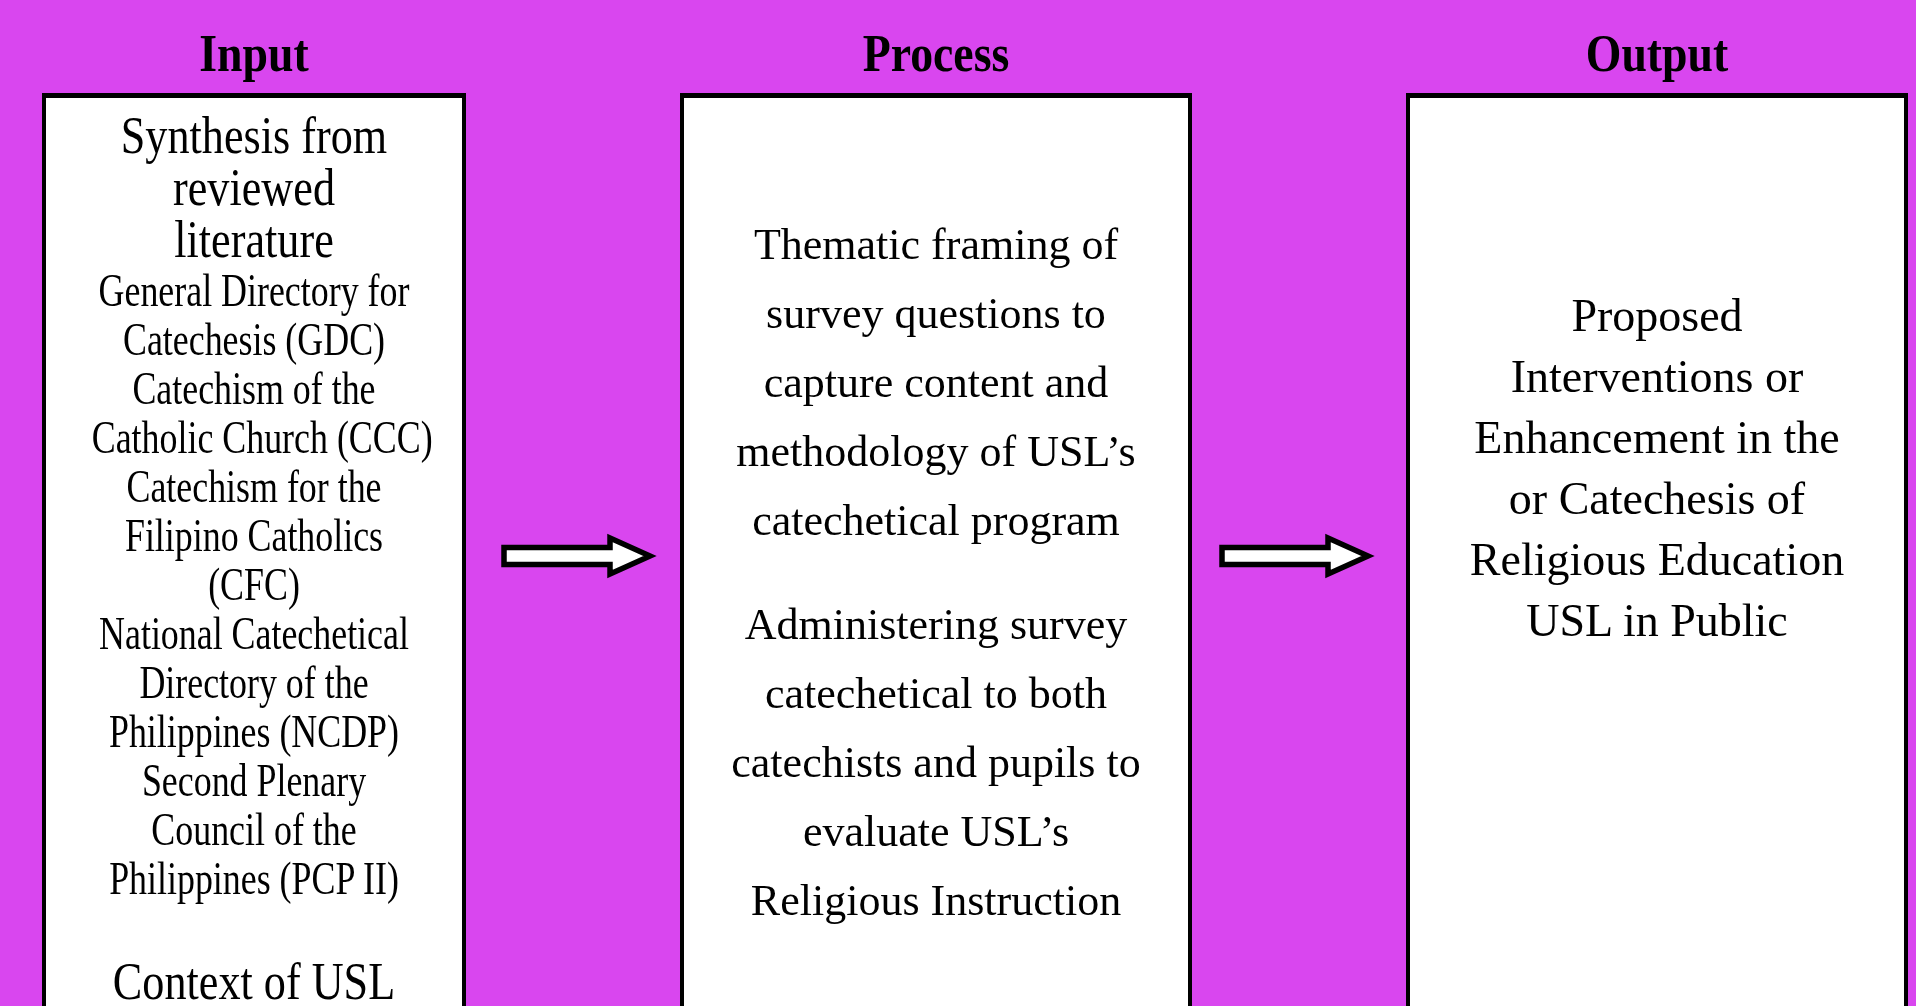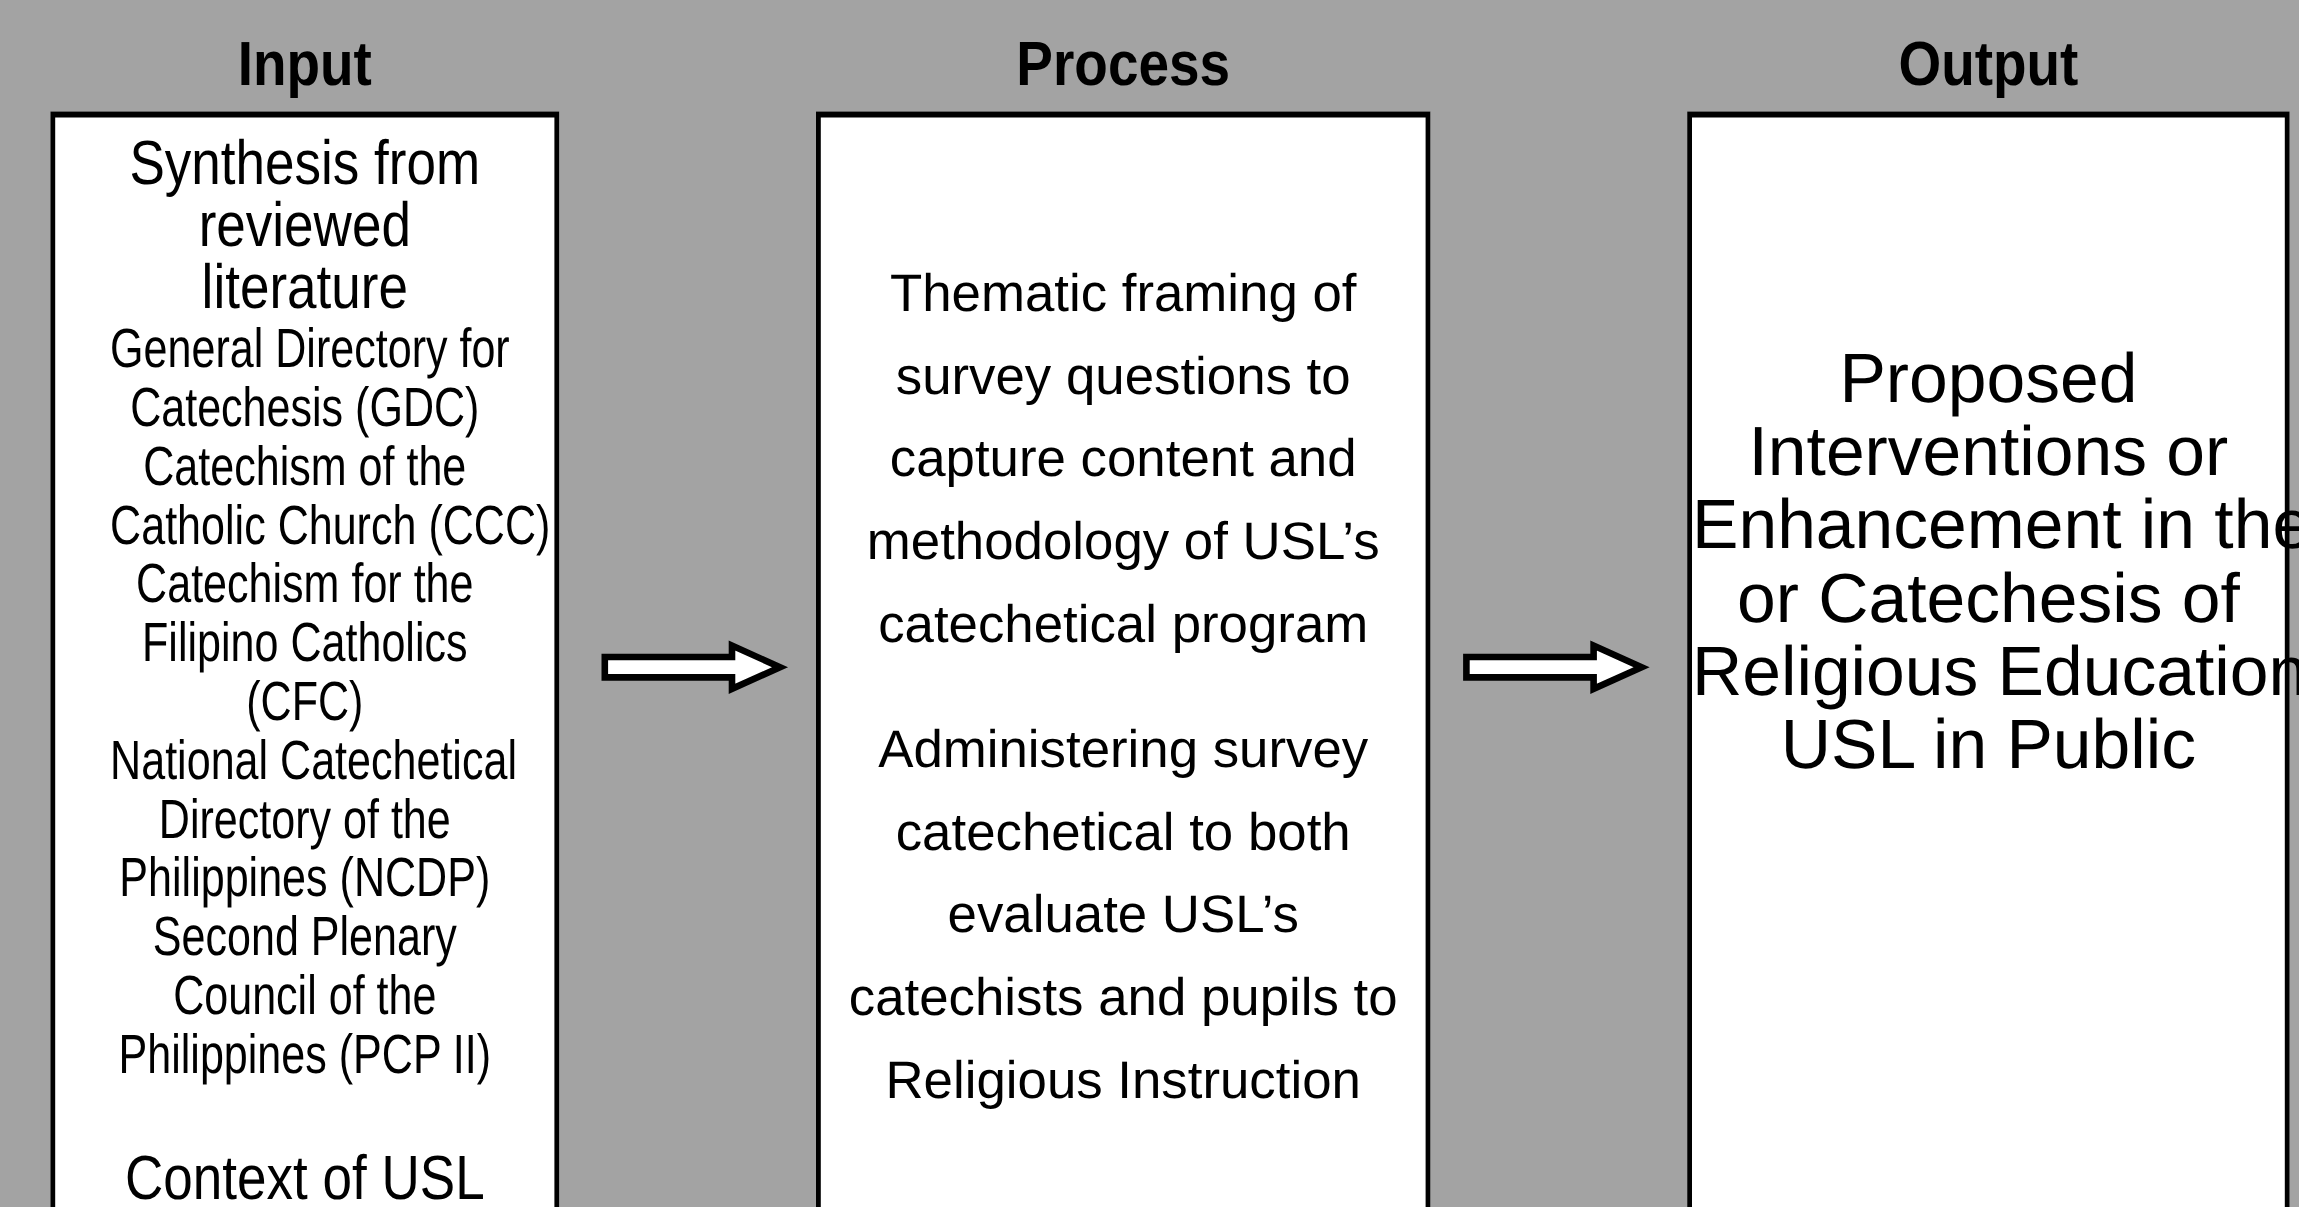--- a/index.html
+++ b/index.html
@@ -1,21 +1,21 @@
 <!DOCTYPE html>
 <html><head>
 <meta charset="utf-8">
 <style>
   html,body{margin:0;padding:0;background:#fff;}
   .canvas{
     position:relative;
     width:1916px;height:1006px;
-    background:#a3a3a3;
+    background:#d946ef;
     overflow:hidden;
-    font-family:Liberation Sans, sans-serif;
+    font-family:Liberation Serif, serif;
     color:#000;
   }
   .col-title{
     position:absolute;top:28px;height:54px;
     font-size:52px;font-weight:bold;line-height:52px;
     text-align:center;
     transform:scaleX(0.88);transform-origin:50% 0;
     white-space:nowrap;
   }
   .title-input{left:42px;width:424px;}
@@ -51,21 +51,21 @@
   }
 
   
   .process-content{padding-top:112px;}
   .process-para{font-size:44px;line-height:69px;}
   .process-para + .process-para{margin-top:35px;}
 
   
   .output-content{
     padding-top:187px;
-    font-size:58px;line-height:61px;
+    font-size:46px;line-height:61px;
   }
 
   .arrow{position:absolute;width:160px;height:70px;}
   .arrow-1{left:498px;top:521px;}
   .arrow-2{left:1216px;top:521px;}
 </style>
 </head>
 <body>
 
 <div class="canvas">
@@ -105,22 +105,22 @@
       <div class="process-para">
         <div class="line">Thematic framing of</div>
         <div class="line">survey questions to</div>
         <div class="line">capture content and</div>
         <div class="line">methodology of USL’s</div>
         <div class="line">catechetical program</div>
       </div>
       <div class="process-para">
         <div class="line">Administering survey</div>
         <div class="line">catechetical to both</div>
+        <div class="line">catechists and pupils to</div>
         <div class="line">evaluate USL’s</div>
-        <div class="line">catechists and pupils to</div>
         <div class="line">Religious Instruction</div>
       </div>
     </div>
   </div>
 
   <div class="box box-output">
     <div class="output-content">
       <div class="line">Proposed</div>
       <div class="line">Interventions or</div>
       <div class="line">Enhancement in the</div>

